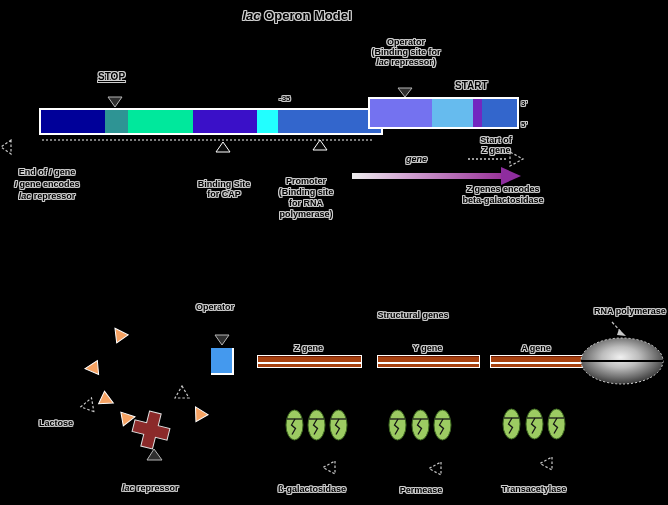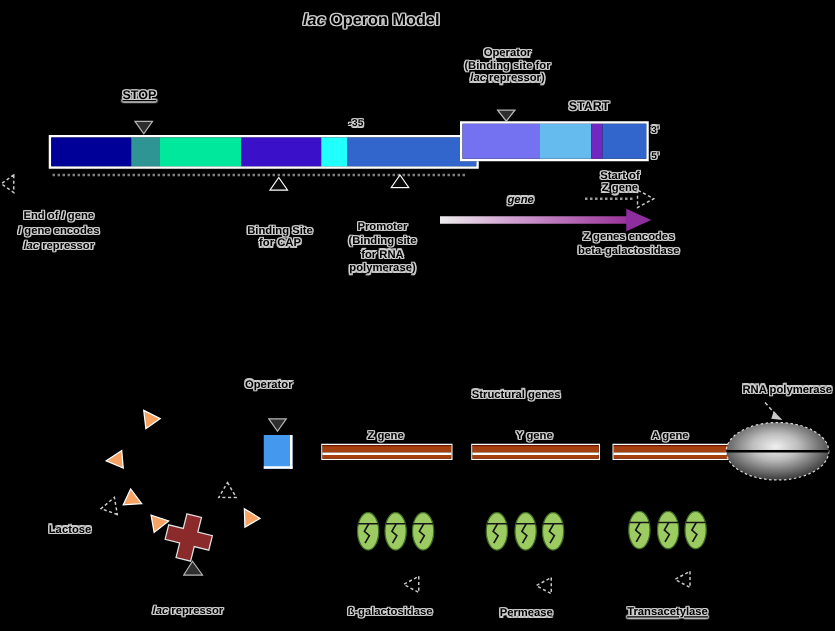--- a/index.html
+++ b/index.html
@@ -269,15 +269,15 @@
     </svg>
   <svg class="abs tri-dashed" style="left:427px;top:461px;" width="16" height="16">
       <polygon points="14,1 14,14 2,7.5"></polygon>
     </svg>
   <svg class="abs tri-dashed" style="left:538px;top:456px;" width="16" height="16">
       <polygon points="14,1 14,14 2,7.5"></polygon>
     </svg>
 
   <div class="olabel center" style="left:262px;top:484px;width:100px;">ß-galactosidase</div>
   <div class="olabel center" style="left:371px;top:485px;width:100px;">Permease</div>
-  <div class="olabel center" style="left:484px;top:484px;width:100px;text-decoration:underline;">Transacetylase</div>
+  <div class="olabel center" style="left:484px;top:484px;width:100px;">Transacetylase</div>
 
 </div>
 
 </body></html>

